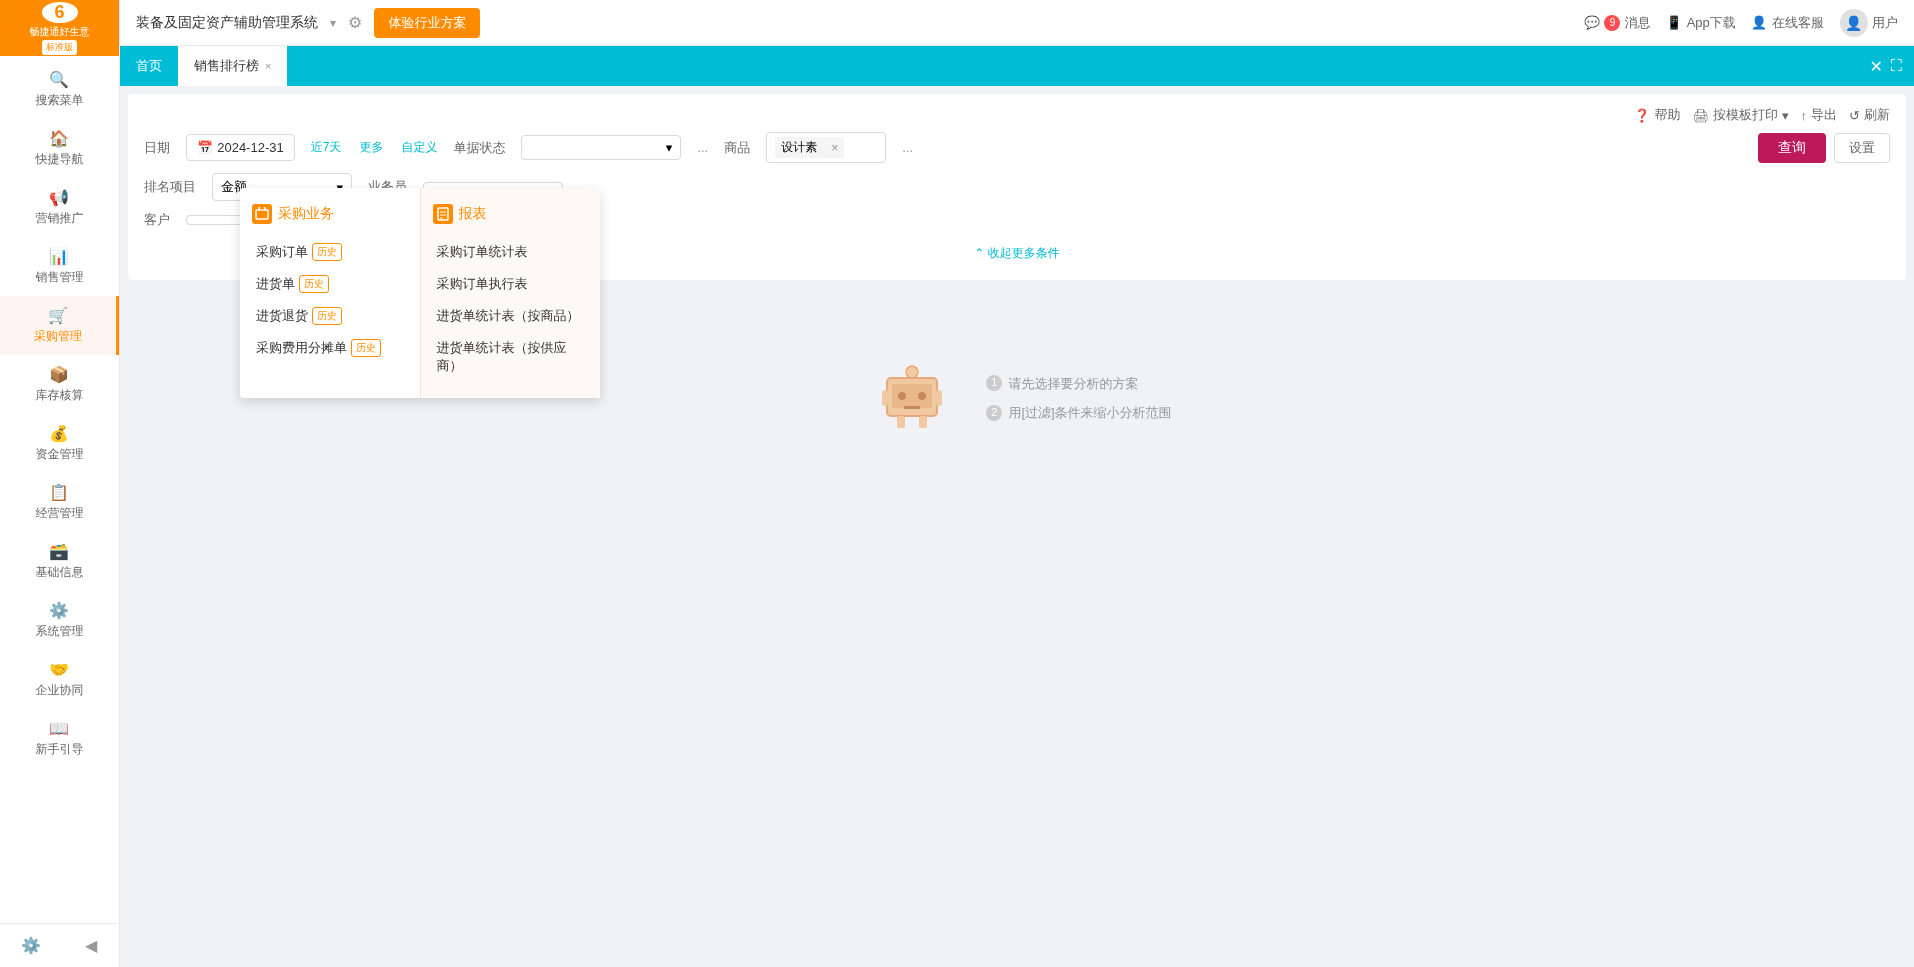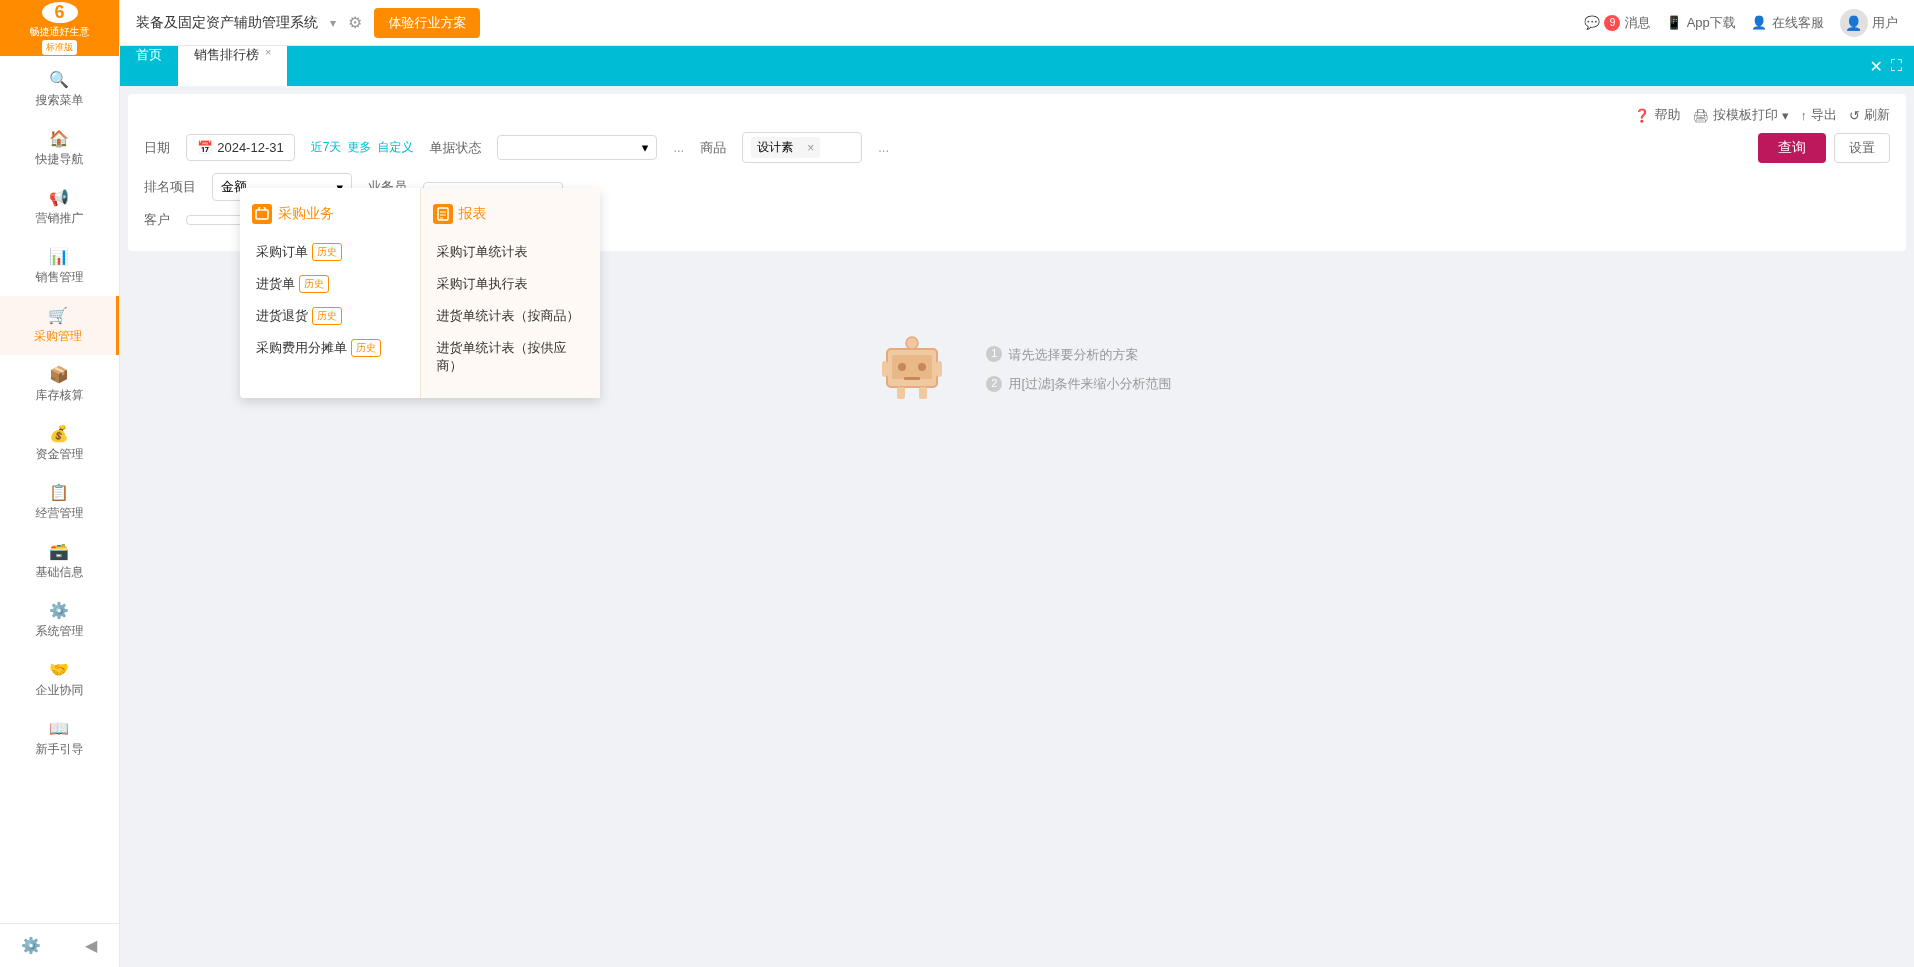--- a/index.html
+++ b/index.html
@@ -29,39 +29,39 @@
     .topbar-title { color: #333; font-size: 14px; font-weight: 500; }
     .topbar-arrow { color: #999; font-size: 12px; }
     .topbar-gear { color: #999; cursor: pointer; font-size: 16px; }
     .topbar-btn { background: #ff8c00; color: #fff; border: none; padding: 6px 14px; border-radius: 4px; cursor: pointer; font-size: 13px; }
     .topbar-right { margin-left: auto; display: flex; align-items: center; gap: 16px; }
     .topbar-right-item { display: flex; align-items: center; gap: 4px; color: #666; cursor: pointer; font-size: 13px; }
     .user-avatar { width: 28px; height: 28px; background: #e0e0e0; border-radius: 50%; display: flex; align-items: center; justify-content: center; color: #999; font-size: 14px; }
 
     
     .tab-bar { height: 40px; background: #00bcd4; display: flex; align-items: center; padding: 0 0; position: relative; }
-    .tab-item { height: 40px; padding: 0 16px; display: flex; align-items: flex-start; cursor: pointer; color: #fff; font-size: 13px; gap: 6px; }
+    .tab-item { height: 40px; padding: 0 16px; display: flex; align-items: center; cursor: pointer; color: #fff; font-size: 13px; gap: 6px; }
     .tab-item.active { background: #fff; color: #333; border-radius: 0; }
     .tab-item .tab-close { color: #999; font-size: 11px; cursor: pointer; }
     .tab-bar-controls { margin-left: auto; display: flex; align-items: center; padding-right: 12px; gap: 8px; }
     .tab-bar-controls span { color: #fff; cursor: pointer; font-size: 16px; }
 
     
     .content-area { flex: 1; overflow: hidden; position: relative; background: #f0f2f5; }
 
     
     .filter-section { background: #fff; padding: 12px 16px; margin: 8px; border-radius: 4px; }
     .filter-row { display: flex; align-items: center; gap: 16px; margin-bottom: 10px; flex-wrap: wrap; }
     .filter-label { color: #666; font-size: 13px; white-space: nowrap; }
     .filter-input-tag { display: flex; align-items: center; border: 1px solid #d9d9d9; border-radius: 4px; padding: 4px 8px; gap: 4px; min-width: 80px; }
     .filter-tag { background: #f5f5f5; border-radius: 3px; padding: 2px 6px; font-size: 12px; display: flex; align-items: center; gap: 14px; }
     .filter-tag .remove { color: #999; cursor: pointer; }
     .filter-dots { color: #999; cursor: pointer; }
     .date-range { display: flex; align-items: center; border: 1px solid #d9d9d9; border-radius: 4px; padding: 5px 10px; gap: 4px; font-size: 13px; color: #333; background: #fff; }
-    .date-links { display: flex; gap: 6px; }
+    .date-links { display: flex; gap: 18px; }
     .date-link { color: #00bcd4; cursor: pointer; font-size: 12px; }
     .toolbar-right { margin-left: auto; display: flex; gap: 12px; align-items: center; }
     .toolbar-btn { display: flex; align-items: center; gap: 4px; color: #666; cursor: pointer; font-size: 13px; }
     .query-btn { background: #be185d; color: #fff; border: none; padding: 6px 20px; border-radius: 4px; cursor: pointer; font-size: 14px; font-weight: 500; }
     .setting-btn { border: 1px solid #d9d9d9; background: #fff; color: #666; padding: 5px 14px; border-radius: 4px; cursor: pointer; font-size: 13px; }
     .collapse-btn { text-align: center; padding: 6px; color: #00bcd4; cursor: pointer; font-size: 12px; }
 
     
     .empty-state { display: flex; flex-direction: column; align-items: center; justify-content: center; padding: 60px 0; gap: 16px; }
     .empty-icon { width: 100px; height: 100px; position: relative; }
@@ -265,20 +265,21 @@
         </div>
 
         <div class="filter-row">
           <span class="filter-label">客户</span>
           <div class="filter-input-tag" style="min-width:140px;">
             <span style="color:#ccc;"></span>
           </div>
           <span class="filter-dots">...</span>
         </div>
 
+        <div class="collapse-btn">⌃ 收起更多条件</div>
       </div>
 
       <div class="empty-state">
         <div style="display:flex; align-items:center; gap:24px;">
 
           <div class="empty-icon">
             <svg width="100" height="100" viewBox="0 0 100 100">
 
               <rect x="25" y="30" width="50" height="38" rx="4" fill="#f0c9a0" stroke="#e8a87c" stroke-width="2"></rect>
               <rect x="30" y="36" width="40" height="24" rx="2" fill="#e8b888"></rect>

